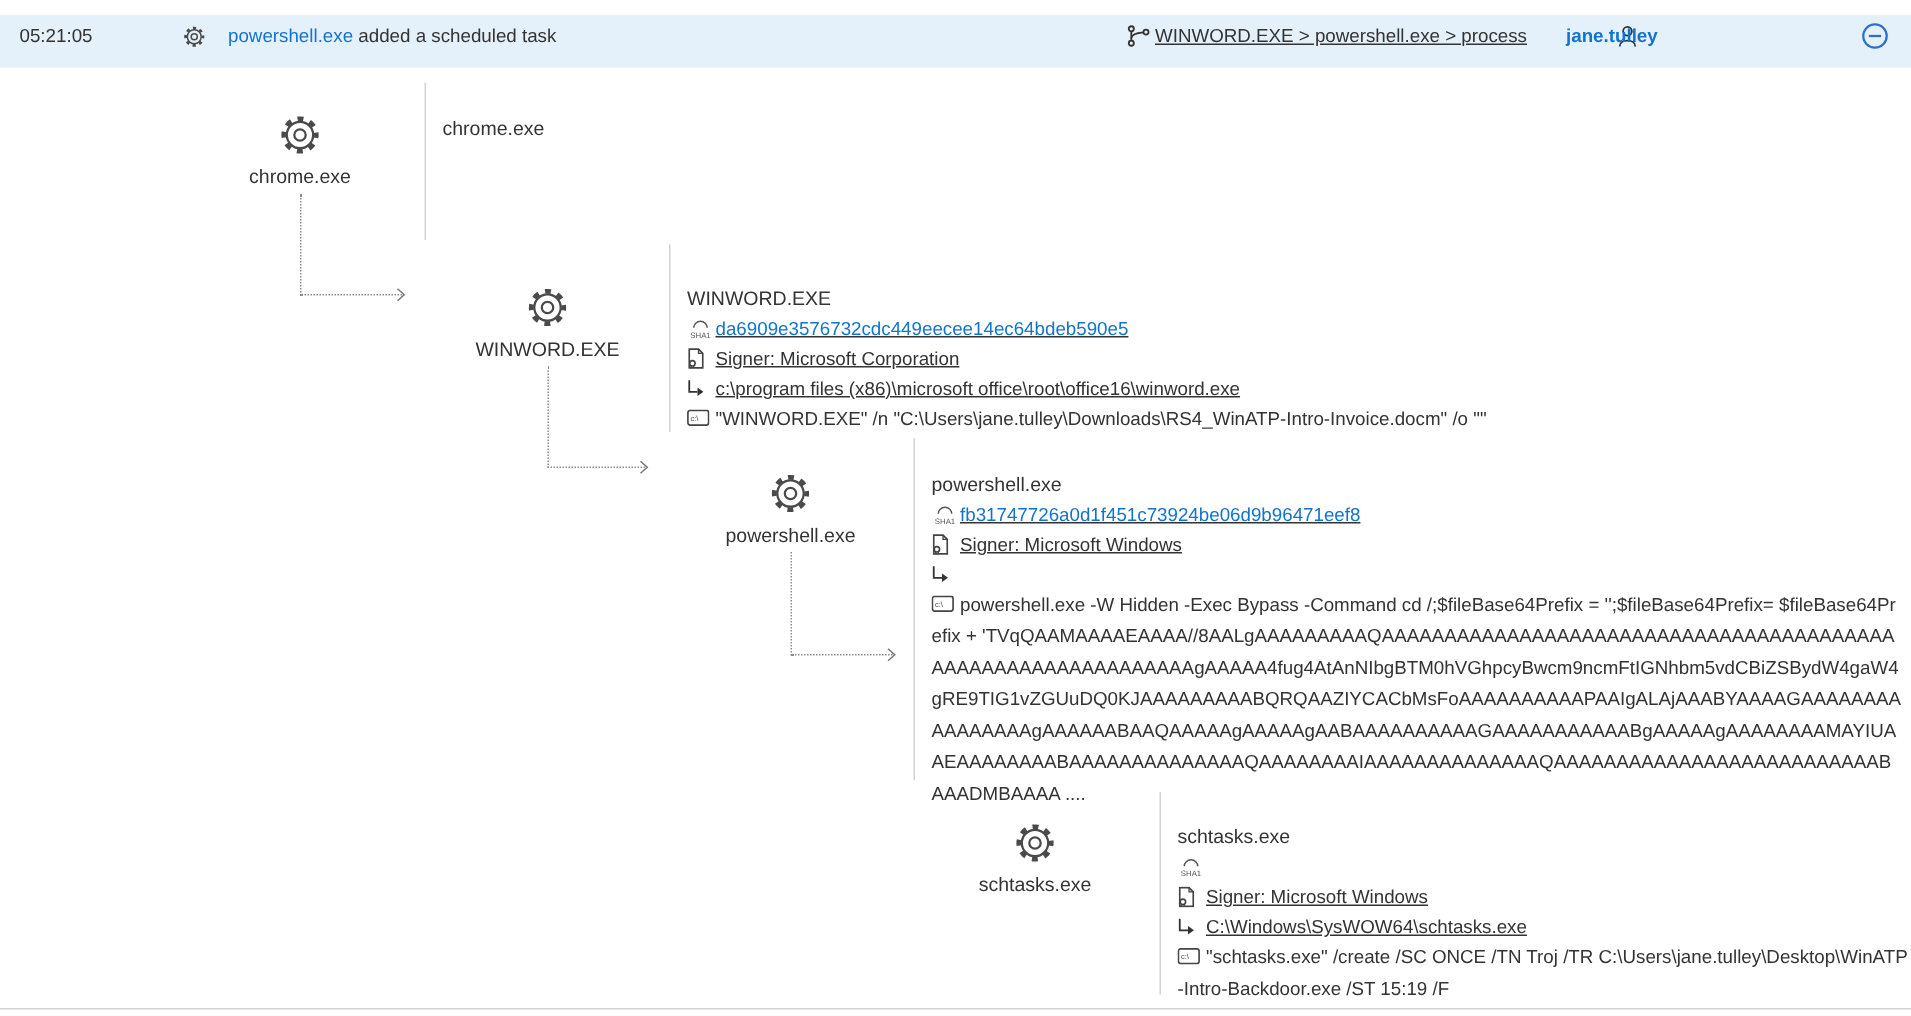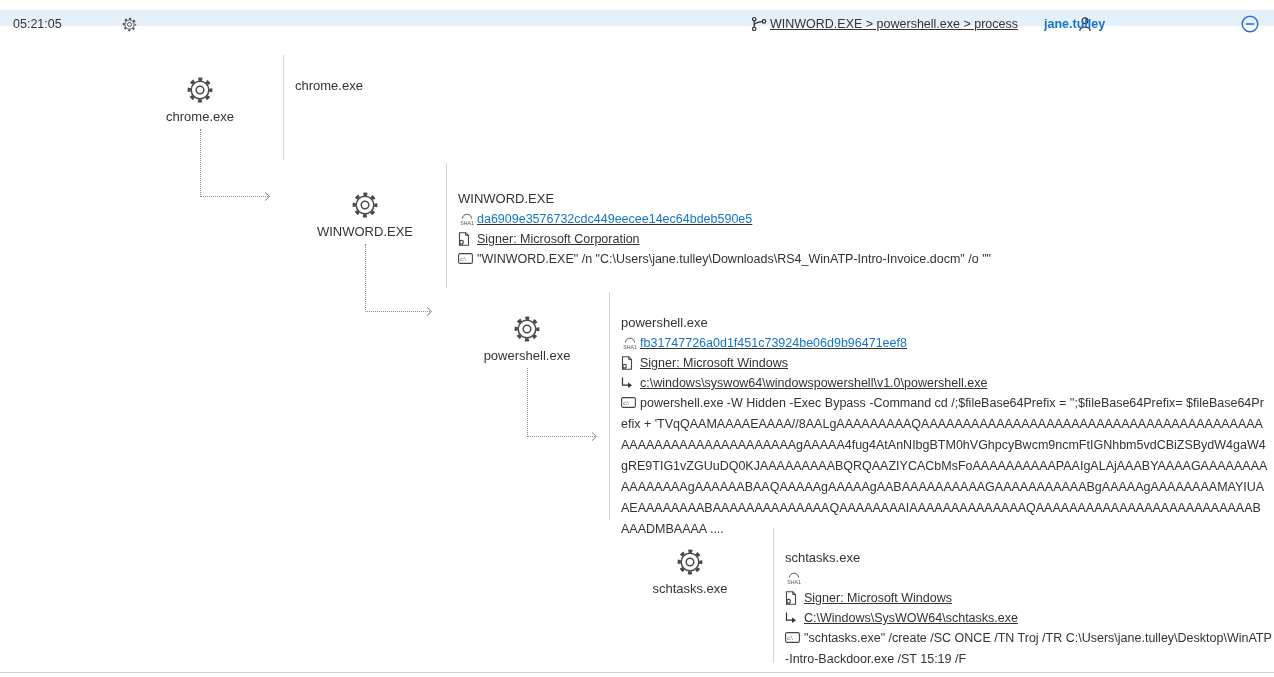--- a/index.html
+++ b/index.html
@@ -4,21 +4,21 @@
 <style>
   html,body { margin:0; padding:0; background:#fff; }
   .canvas {
     position:relative; width:1274px; height:677px; background:#fff;
     font-family:"Liberation Sans", sans-serif; color:var(--text,#333);
     overflow:hidden;
   }
   .link { color:var(--link,#1374cc); text-decoration:none; cursor:pointer; }
 
   
-  .topbar { position:absolute; left:0; top:10px; width:100%; height:16px;
+  .topbar { position:absolute; left:0; top:10px; width:100%; height:35px;
             background:var(--topbar-bg,#e4f0fa); }
   .t-item { position:absolute; top:0; height:28px; line-height:28px; font-size:12.5px; white-space:nowrap; }
   .t-icon { position:absolute; display:flex; align-items:center; }
 
   
   .node { position:absolute; width:130px; text-align:center; }
   .node .gear-wrap { display:inline-block; line-height:0; cursor:pointer; }
   .node .nlabel { font-size:13px; margin-top:1px; color:var(--text,#333); }
 
   
@@ -49,20 +49,21 @@
     <div class="t-item" style="left:13px;">05:21:05</div>
 
     <span class="t-icon" style="left:122px; top:7px;">
       <svg width="15" height="15" viewBox="0 0 28 28" fill="none" stroke="#4a4a4a">
         <circle cx="14" cy="14" r="10.8" stroke-width="3.4" stroke-dasharray="4 4.48" stroke-dashoffset="2"></circle>
         <circle cx="14" cy="14" r="8.6" stroke-width="1.8"></circle>
         <circle cx="14" cy="14" r="3.8" stroke-width="1.8"></circle>
       </svg>
     </span>
 
+    <div class="t-item" style="left:152px;"><span class="link">powershell.exe</span><span> added a scheduled task</span></div>
 
     <span class="t-icon" style="left:751px; top:6px;">
       <svg width="17" height="16" viewBox="0 0 17 16" fill="none" stroke="#333" stroke-width="1.2">
         <circle cx="3.2" cy="3.2" r="1.7"></circle>
         <circle cx="3.2" cy="12.8" r="1.7"></circle>
         <circle cx="13" cy="5.4" r="1.7"></circle>
         <path d="M3.2,4.9 V11.1"></path>
         <path d="M3.2,9.5 C3.2,7 7,6 11.3,5.6"></path>
       </svg>
     </span>
@@ -139,20 +140,29 @@
       <span class="ricon">
         <svg width="12" height="14" viewBox="0 0 12 14" fill="none" stroke="#444">
             <path d="M1.5,0.75 h6.2 l2.8,2.8 v9.7 h-9 z" stroke-width="1.1"></path>
             <path d="M7.7,0.75 v2.8 h2.8" stroke-width="0.9"></path>
             <circle cx="3.6" cy="10.2" r="1.8" stroke-width="1.1"></circle>
             <path d="M2.9,11.9 L2.5,13.4 M4.3,11.9 L4.7,13.4" stroke-width="0.9"></path>
           </svg>
       </span>
       <span class="val">Signer: Microsoft Corporation</span>
     </div>
+    <div class="row">
+      <span class="ricon">
+        <svg width="11" height="12" viewBox="0 0 11 12">
+            <path d="M1.5,0.5 V8.2 H7" fill="none" stroke="#333" stroke-width="1.2"></path>
+            <polygon points="7,5.4 11,8.2 7,11" fill="#333"></polygon>
+          </svg>
+      </span>
+      <span class="val">c:\program files (x86)\microsoft office\root\office16\winword.exe</span>
+    </div>
     <div class="row-cmd">
       <span class="ricon">
         <svg width="15" height="11" viewBox="0 0 15 11">
             <rect x="0.6" y="0.6" width="13.8" height="9.8" rx="1.5" fill="none" stroke="#444" stroke-width="1.1"></rect>
             <text x="2.3" y="7.6" font-size="5" fill="#444" font-family="Liberation Sans, sans-serif">c:\</text>
           </svg>
       </span><span class="val">"WINWORD.EXE" /n "C:\Users\jane.tulley\Downloads\RS4_WinATP-Intro-Invoice.docm" /o ""</span>
     </div>
   </div>
 
@@ -196,21 +206,20 @@
       </span>
       <span class="val">Signer: Microsoft Windows</span>
     </div>
     <div class="row">
       <span class="ricon">
         <svg width="11" height="12" viewBox="0 0 11 12">
             <path d="M1.5,0.5 V8.2 H7" fill="none" stroke="#333" stroke-width="1.2"></path>
             <polygon points="7,5.4 11,8.2 7,11" fill="#333"></polygon>
           </svg>
       </span>
-      <span class="val">c:\windows\syswow64\windowspowershell\v1.0\powershell.exe</span>
     </div>
     <div class="row-cmd">
       <span class="ricon">
         <svg width="15" height="11" viewBox="0 0 15 11">
             <rect x="0.6" y="0.6" width="13.8" height="9.8" rx="1.5" fill="none" stroke="#444" stroke-width="1.1"></rect>
             <text x="2.3" y="7.6" font-size="5" fill="#444" font-family="Liberation Sans, sans-serif">c:\</text>
           </svg>
       </span><span class="val">powershell.exe -W Hidden -Exec Bypass -Command cd /;$fileBase64Prefix = '';$fileBase64Prefix= $fileBase64Prefix + 'TVqQAAMAAAAEAAAA//8AALgAAAAAAAAAQAAAAAAAAAAAAAAAAAAAAAAAAAAAAAAAAAAAAAAAAAAAAAAAAAAAAAAAAAAAAAAgAAAAA4fug4AtAnNIbgBTM0hVGhpcyBwcm9ncmFtIGNhbm5vdCBiZSBydW4gaW4gRE9TIG1vZGUuDQ0KJAAAAAAAAABQRQAAZIYCACbMsFoAAAAAAAAAAPAAIgALAjAAABYAAAAGAAAAAAAAAAAAAAAAgAAAAAABAAQAAAAAgAAAAAgAABAAAAAAAAAAGAAAAAAAAAAABgAAAAAgAAAAAAAAMAYIUAAEAAAAAAAABAAAAAAAAAAAAAAQAAAAAAAAIAAAAAAAAAAAAAAQAAAAAAAAAAAAAAAAAAAAAAAAAABAAADMBAAAA ....</span>
     </div>
   </div>

